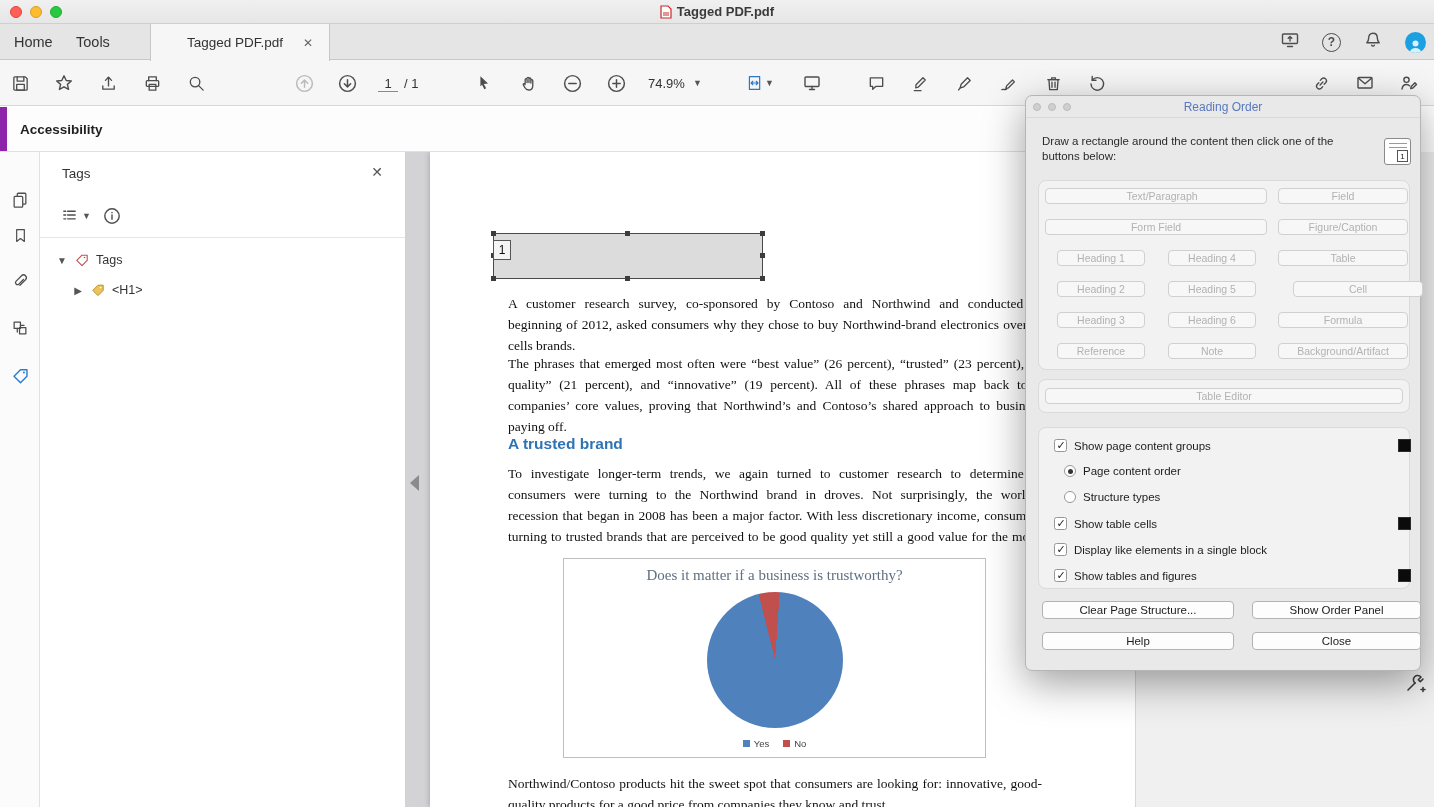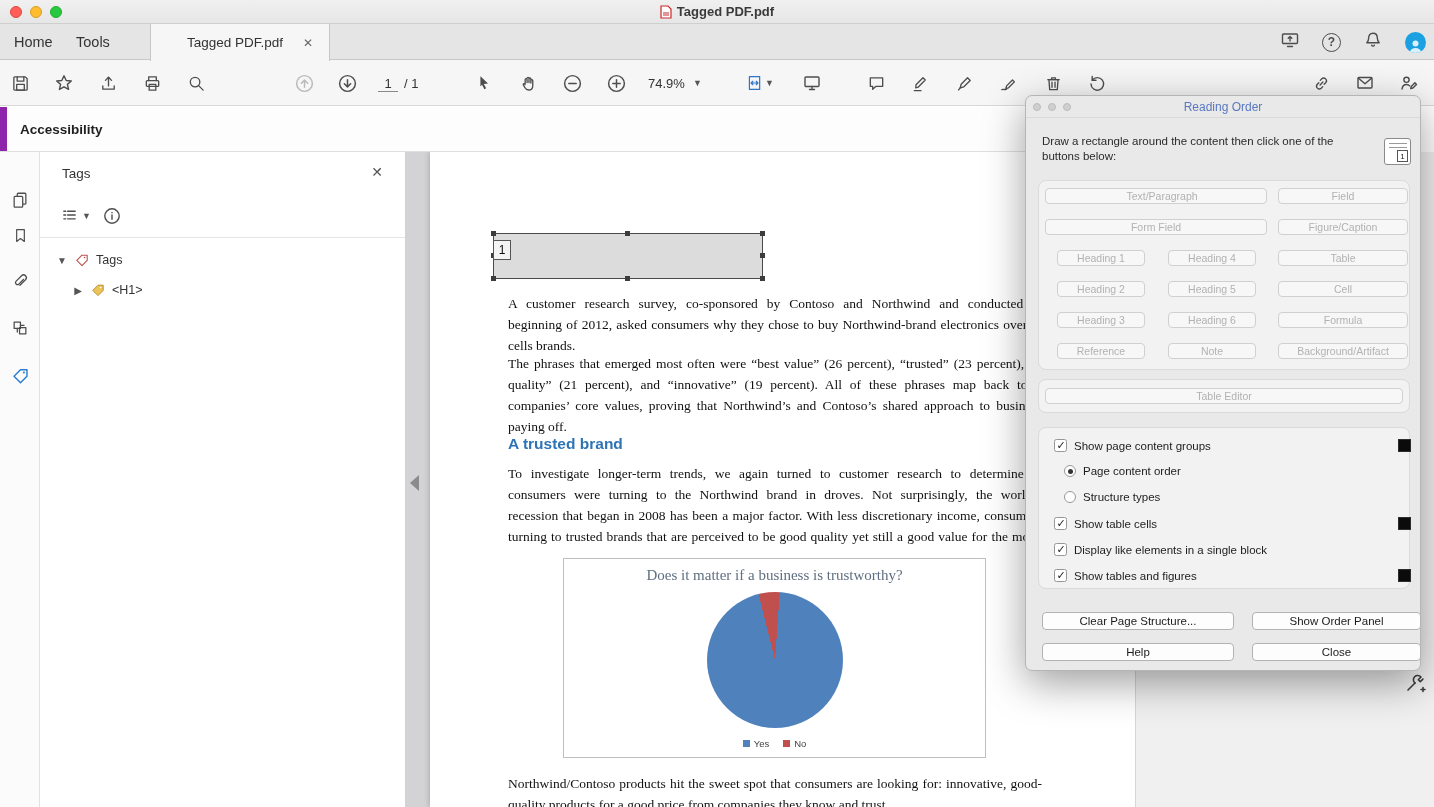--- a/index.html
+++ b/index.html
@@ -120,21 +120,21 @@
   .ro-btn { position:absolute; height:16px; border:1px solid #d0d0d0; background:#f7f7f7; border-radius:4px;
     font-size:10.5px; color:#b2b2b2; display:flex; align-items:center; justify-content:center; }
   .opt-row { position:absolute; display:flex; align-items:center; gap:7px; font-size:11.5px; color:#1d1d1d; }
   .cb { width:13px; height:13px; background:#fff; border:1px solid #979797; border-radius:2.5px; position:relative; }
   .cb.checked::after { content:"✓"; position:absolute; left:1.5px; top:-1.5px; font-size:11px; color:#222; }
   .radio { width:12px; height:12px; border-radius:50%; background:#fff; border:1px solid #979797; position:relative; }
   .radio.sel::after { content:""; position:absolute; left:2.5px; top:2.5px; width:5px; height:5px;
     border-radius:50%; background:#333; }
   .swatch { position:absolute; width:13px; height:13px; background:#0b0b0b; border:1px solid #2d2d2d; }
   .act-btn { position:absolute; height:18px; background:#fdfdfd; border:1px solid #b3b3b3; border-radius:4px;
-    font-size:11.5px; color:#1b1b1b; display:flex; align-items:center; justify-content:center;margin-top:11px; }
+    font-size:11.5px; color:#1b1b1b; display:flex; align-items:center; justify-content:center; }
 </style>
 </head>
 <body>
 
 <div id="titlebar">
   <div class="tl-dots">
     <span class="dot red"></span>
     <span class="dot yellow"></span>
     <span class="dot green"></span>
   </div>
@@ -483,21 +483,21 @@
   <div class="grp" style="top:84px; height:190px;"></div>
   <button class="ro-btn" style="left:19px;  top:92px;  width:222px;padding-left:12px;">Text/Paragraph</button>
   <button class="ro-btn" style="left:252px; top:92px;  width:130px;">Field</button>
   <button class="ro-btn" style="left:19px;  top:123px; width:222px;">Form Field</button>
   <button class="ro-btn" style="left:252px; top:123px; width:130px;">Figure/Caption</button>
   <button class="ro-btn" style="left:31px;  top:154px; width:88px;">Heading 1</button>
   <button class="ro-btn" style="left:142px; top:154px; width:88px;">Heading 4</button>
   <button class="ro-btn" style="left:252px; top:154px; width:130px;">Table</button>
   <button class="ro-btn" style="left:31px;  top:185px; width:88px;">Heading 2</button>
   <button class="ro-btn" style="left:142px; top:185px; width:88px;">Heading 5</button>
-  <button class="ro-btn" style="left:252px; top:185px; width:130px;">Cell</button>
+  <button class="ro-btn" style="left:267px; top:185px; width:130px;">Cell</button>
   <button class="ro-btn" style="left:31px;  top:216px; width:88px;">Heading 3</button>
   <button class="ro-btn" style="left:142px; top:216px; width:88px;">Heading 6</button>
   <button class="ro-btn" style="left:252px; top:216px; width:130px;">Formula</button>
   <button class="ro-btn" style="left:31px;  top:247px; width:88px;">Reference</button>
   <button class="ro-btn" style="left:142px; top:247px; width:88px;">Note</button>
   <button class="ro-btn" style="left:252px; top:247px; width:130px;">Background/Artifact</button>
 
   <div class="grp" style="top:283px; height:34px;"></div>
   <button class="ro-btn" style="left:19px; top:292px; width:358px;">Table Editor</button>
 

